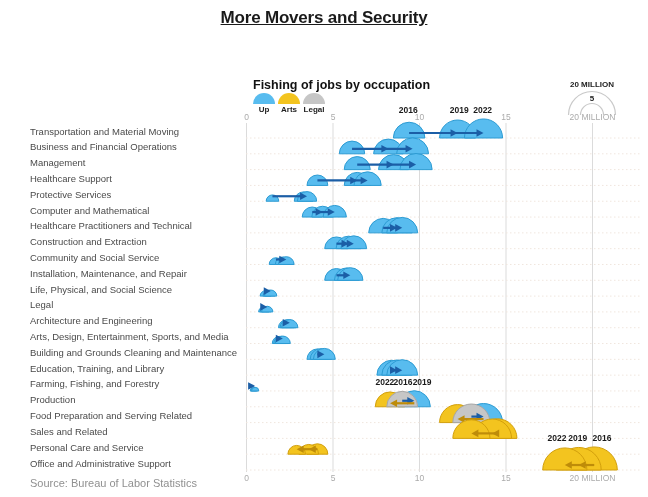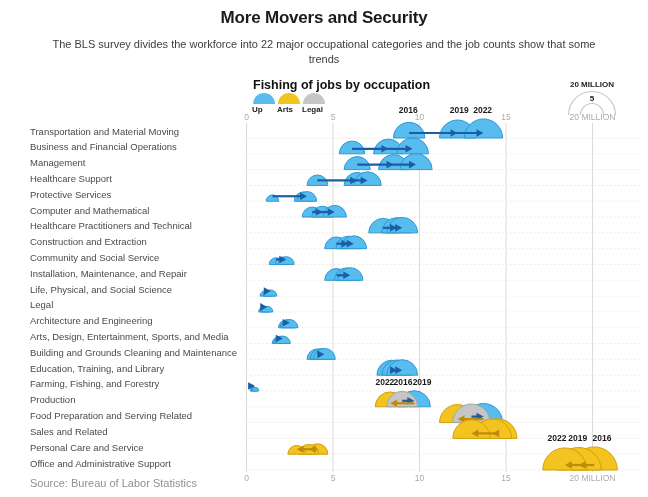--- a/index.html
+++ b/index.html
@@ -2,46 +2,45 @@
 <html><head>
 <meta charset="utf-8">
 <style>
   html,body{margin:0;padding:0;}
   body{
     width:648px;height:497px;position:relative;background:#ffffff;overflow:hidden;
     font-family:"Liberation Sans", sans-serif;
   }
   .title{
     position:absolute;left:0;top:8px;width:648px;text-align:center;
-    font-size:17px;font-weight:bold;color:#1a1a1a;letter-spacing:-0.2px;
+    font-size:17px;font-weight:bold;color:#1a1a1a;letter-spacing:-0.2px;text-decoration:underline;
   }
   .subtitle{
     position:absolute;left:44px;top:37px;width:560px;text-align:center;
     font-size:11px;color:#3d3d3d;line-height:15px;
   }
   .chart-title{
     position:absolute;left:253px;top:78px;
     font-size:12.5px;font-weight:bold;color:#111;
   }
   .legend{position:absolute;left:252px;top:93px;display:flex;gap:1px;}
-  .legend-item{width:24px;}
+  .legend-item{width:24px;text-align:center;}
   .legend-bump{width:22px;height:11px;border-radius:11px 11px 0 0;margin:0 auto;}
   .legend-label{font-size:8px;font-weight:bold;color:#222;margin-top:1px;}
   .size-legend{position:absolute;left:554px;top:80px;width:76px;text-align:center;}
   .size-legend-title{font-size:8px;font-weight:bold;color:#222;}
   .size-legend svg{display:block;margin:0 auto;}
   .source{position:absolute;left:30px;top:477px;font-size:11px;color:#909090;}
   #chart{position:absolute;left:0;top:0;}
 </style>
 </head>
 <body>
 
 <div class="title">More Movers and Security</div>
 <div class="subtitle">
-  <div>The BLS survey divides the workforce into 22 major occupational categories and the job counts show that some trends</div>
 </div>
 
 <div class="chart-title">Fishing of jobs by occupation</div>
 
 <div class="legend">
   <div class="legend-item">
     <div class="legend-bump" id="lg-up" style="background: rgb(88, 188, 239);"></div>
     <div class="legend-label">Up</div>
   </div>
   <div class="legend-item">

